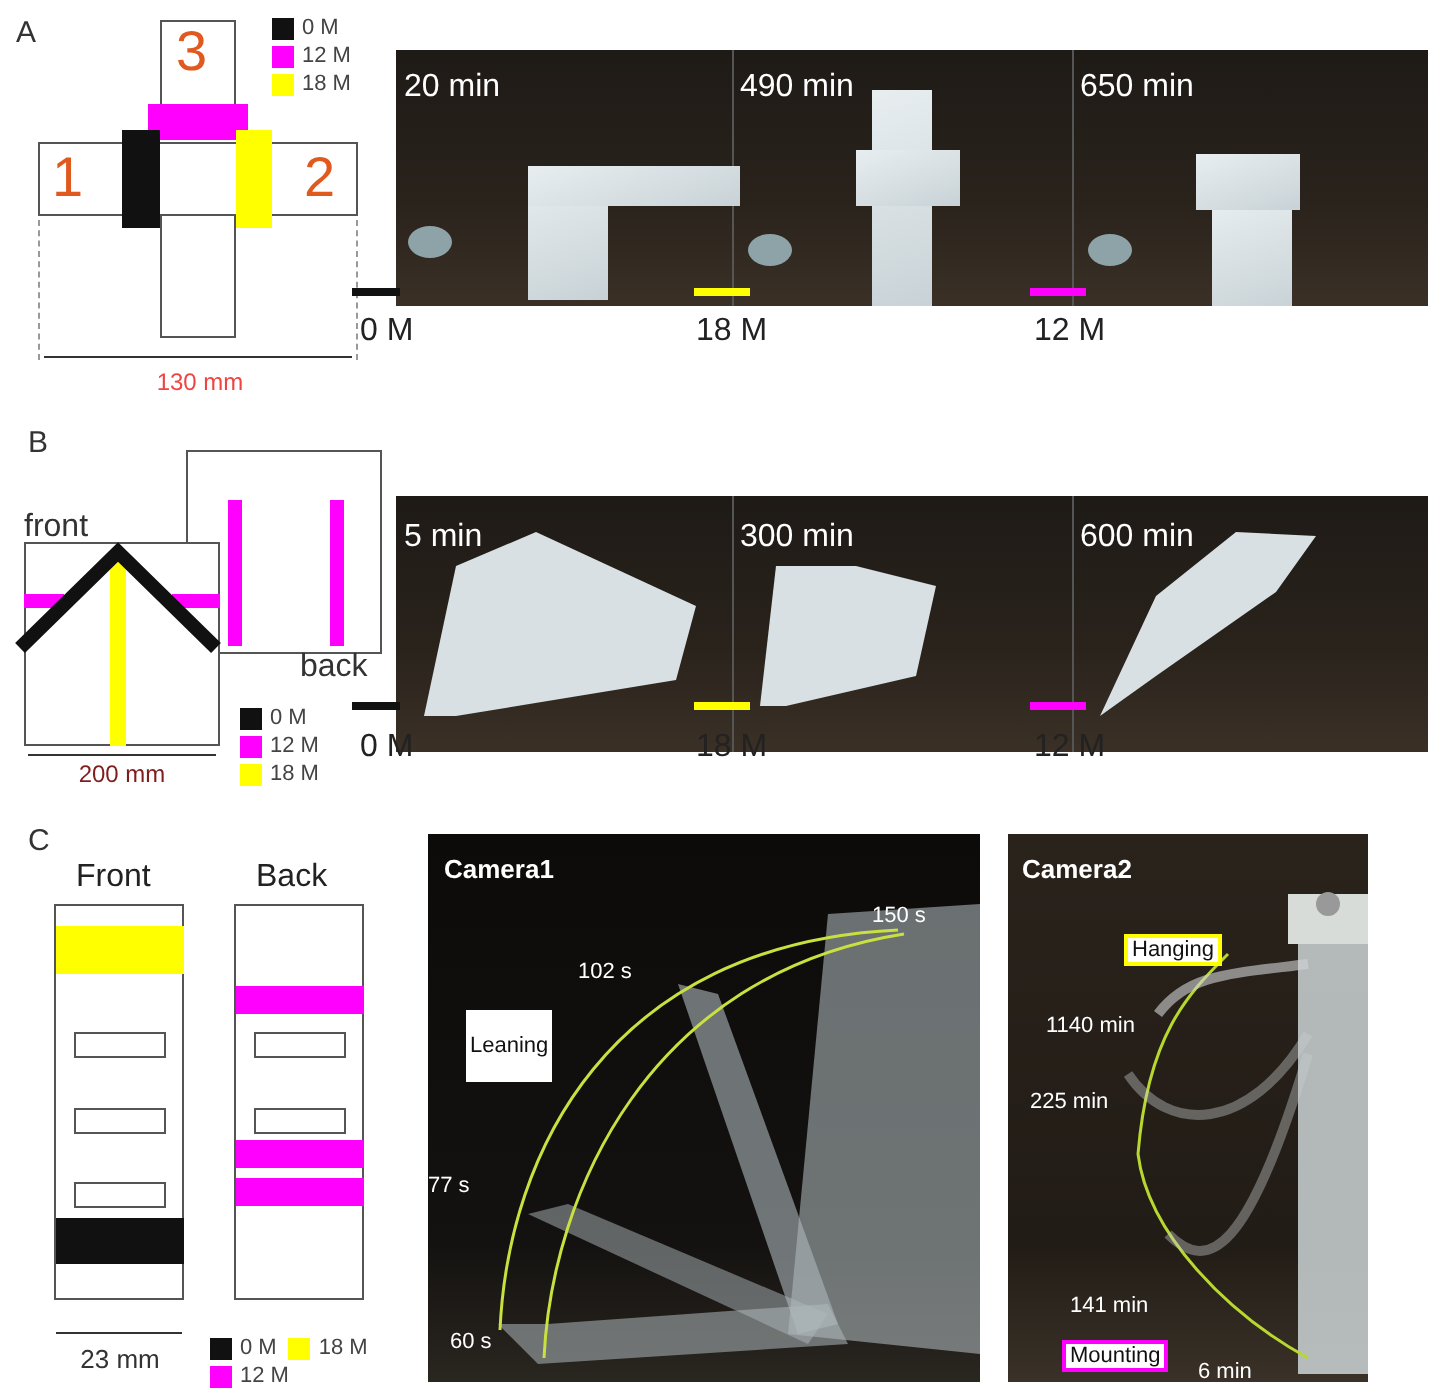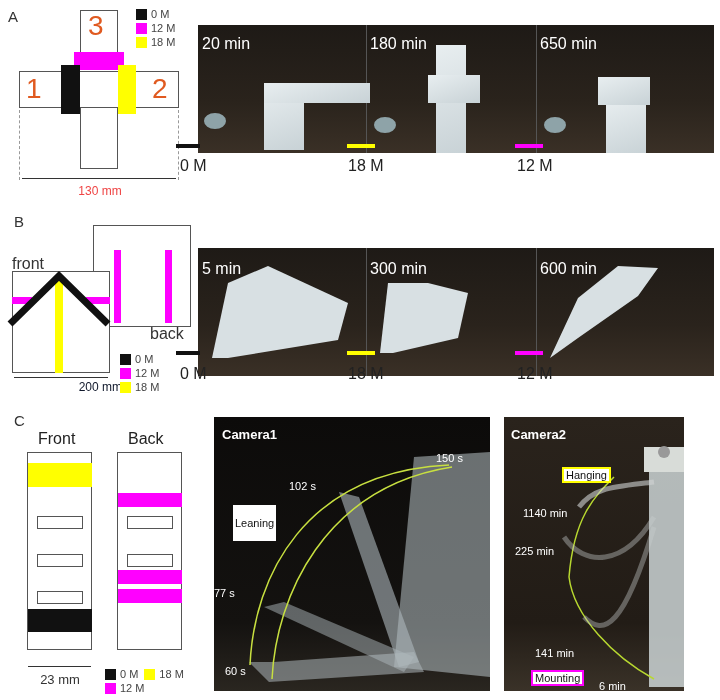--- a/index.html
+++ b/index.html
@@ -49,21 +49,21 @@
         <span class="sw" style="background:#ffff00"></span>
         <span>18 M</span>
       </div>
   </div>
 </div>
 
 <div class="abs photo" style="left:198px;top:25px;width:516px;height:128px">
   <div class="abs" style="left:168px;top:0;width:1px;height:128px;background:#555"></div>
   <div class="abs" style="left:338px;top:0;width:1px;height:128px;background:#555"></div>
   <div class="abs ptext" style="left:4px;top:10px">20 min</div>
-  <div class="abs ptext" style="left:172px;top:10px">180 min</div>
+  <div class="abs ptext" style="left:172px;top:10px">490 min</div>
   <div class="abs ptext" style="left:342px;top:10px">650 min</div>
   <div class="abs paper" style="left:66px;top:60px;width:40px;height:65px"></div>
   <div class="abs paper" style="left:66px;top:58px;width:106px;height:20px"></div>
   <div class="abs paper" style="left:238px;top:20px;width:30px;height:110px"></div>
   <div class="abs paper" style="left:230px;top:50px;width:52px;height:28px"></div>
   <div class="abs paper" style="left:408px;top:75px;width:40px;height:55px"></div>
   <div class="abs paper" style="left:400px;top:52px;width:52px;height:28px"></div>
   <div class="abs" style="left:6px;top:88px;width:22px;height:16px;border-radius:50%;background:#8ea3a8"></div>
   <div class="abs" style="left:176px;top:92px;width:22px;height:16px;border-radius:50%;background:#8ea3a8"></div>
   <div class="abs" style="left:346px;top:92px;width:22px;height:16px;border-radius:50%;background:#8ea3a8"></div>
@@ -82,21 +82,21 @@
 </div>
 <div class="abs lbl" style="left:12px;top:255px;font-size:16px">front</div>
 <div class="abs box" style="left:12px;top:271px;width:98px;height:102px"></div>
 <svg class="abs" style="left:0;top:260px" width="120" height="120">
   <rect x="55" y="15" width="8" height="98" fill="#ffff00"></rect>
   <rect x="12" y="37" width="20" height="7" fill="#ff00ff"></rect>
   <rect x="86" y="37" width="24" height="7" fill="#ff00ff"></rect>
   <polyline points="10,64 59,16 108,64" fill="none" stroke="#111" stroke-width="7"></polyline>
 </svg>
 <div class="abs" style="left:14px;top:377px;width:94px;border-top:1px solid #333"></div>
-<div class="abs" style="left:0;top:380px;width:122px;text-align:right;font-size:12px;color:#0f172a">200 mm</div>
+<div class="abs" style="left:0;top:380px;width:122px;text-align:center;font-size:12px;color:#7f1d1d">200 mm</div>
 <div class="abs lbl" style="left:150px;top:325px;font-size:16px">back</div>
 <div class="abs" style="left:120px;top:352px">
   <div class="leg">
       <span class="sw" style="background:#111"></span>
       <span>0 M</span>
     </div>
   <div class="leg">
       <span class="sw" style="background:#ff00ff"></span>
       <span>12 M</span>
     </div>

